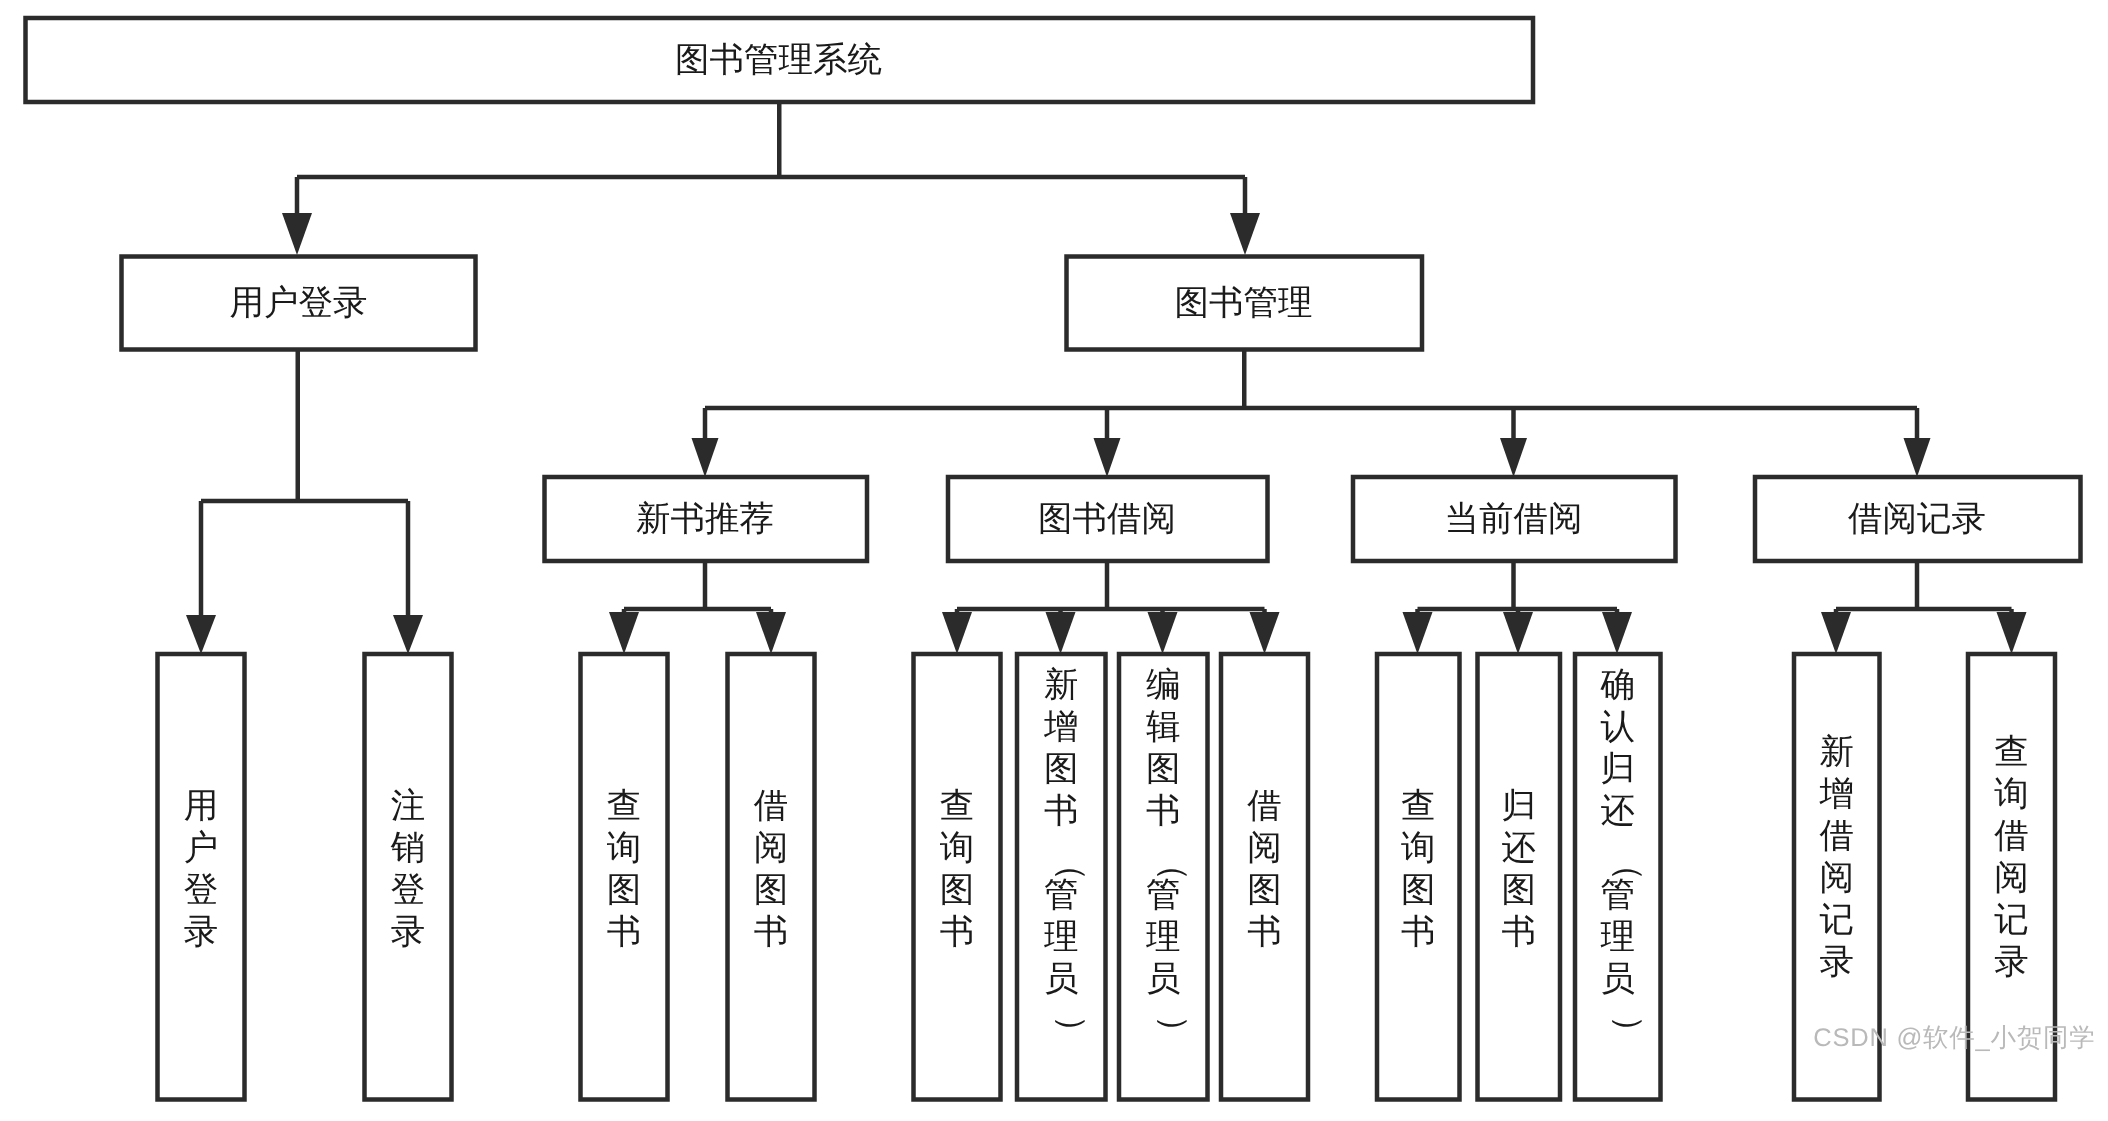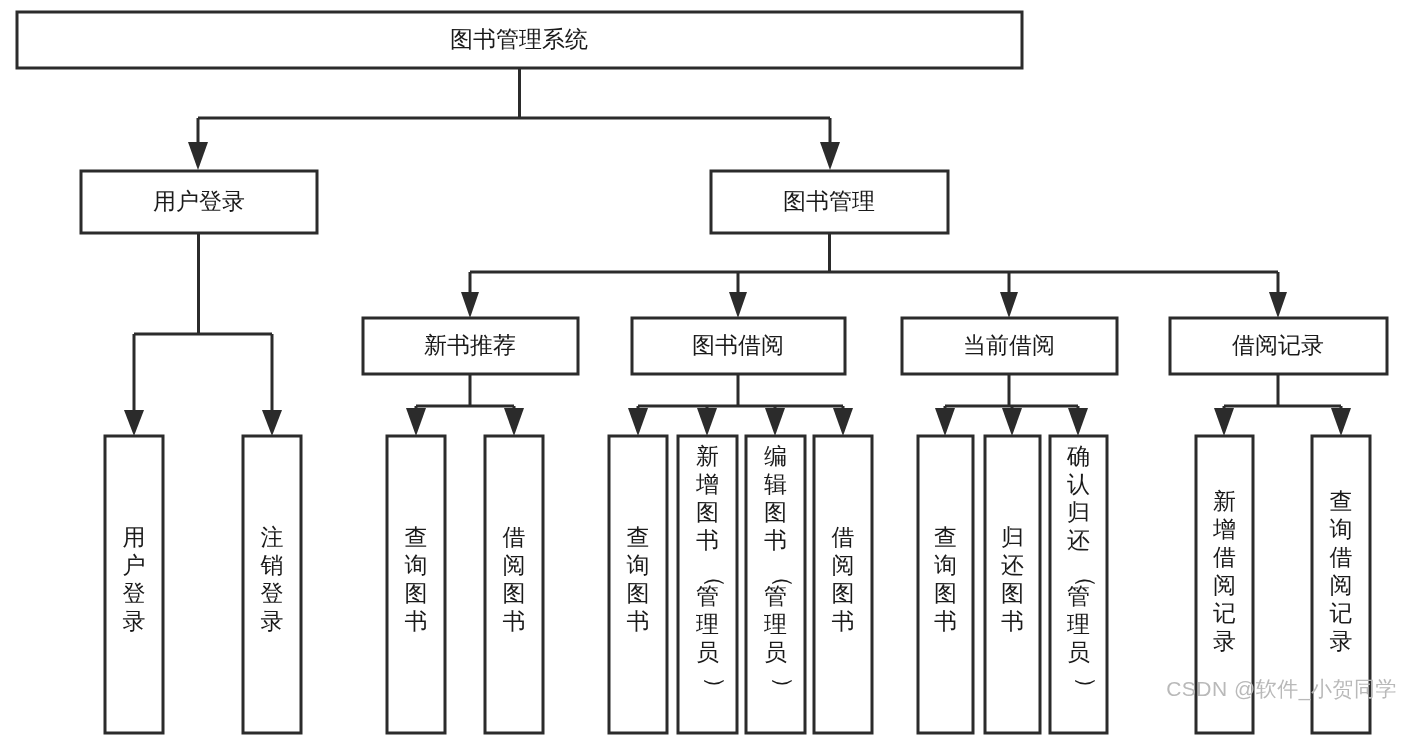--- a/index.html
+++ b/index.html
@@ -53,21 +53,21 @@
     font-family: "Liberation Sans", "DejaVu Sans", sans-serif;
     fill: #1a1a1a;
     font-size: 23px;
     text-anchor: middle;
   }
   .watermark-text {
     position: absolute;
     right: 8px;
     bottom: 6px;
     font-family: "Liberation Sans", "DejaVu Sans", sans-serif;
-    font-size: 21px;
+    font-size: 17px;
     color: #b9b9b9;
     letter-spacing: 0.5px;
     white-space: nowrap;
     user-select: none;
   }
 </style>
 </head>
 <body>
 
 <div id="diagram-root">

